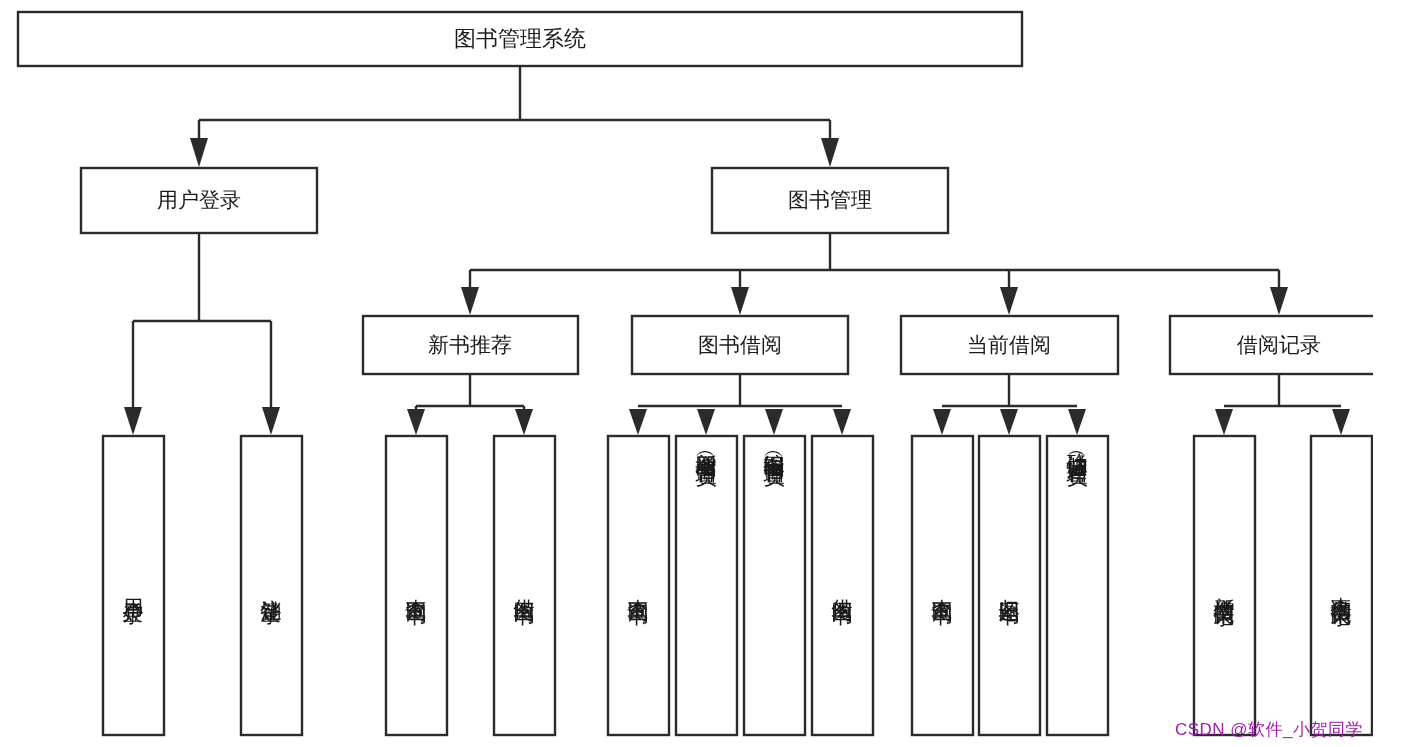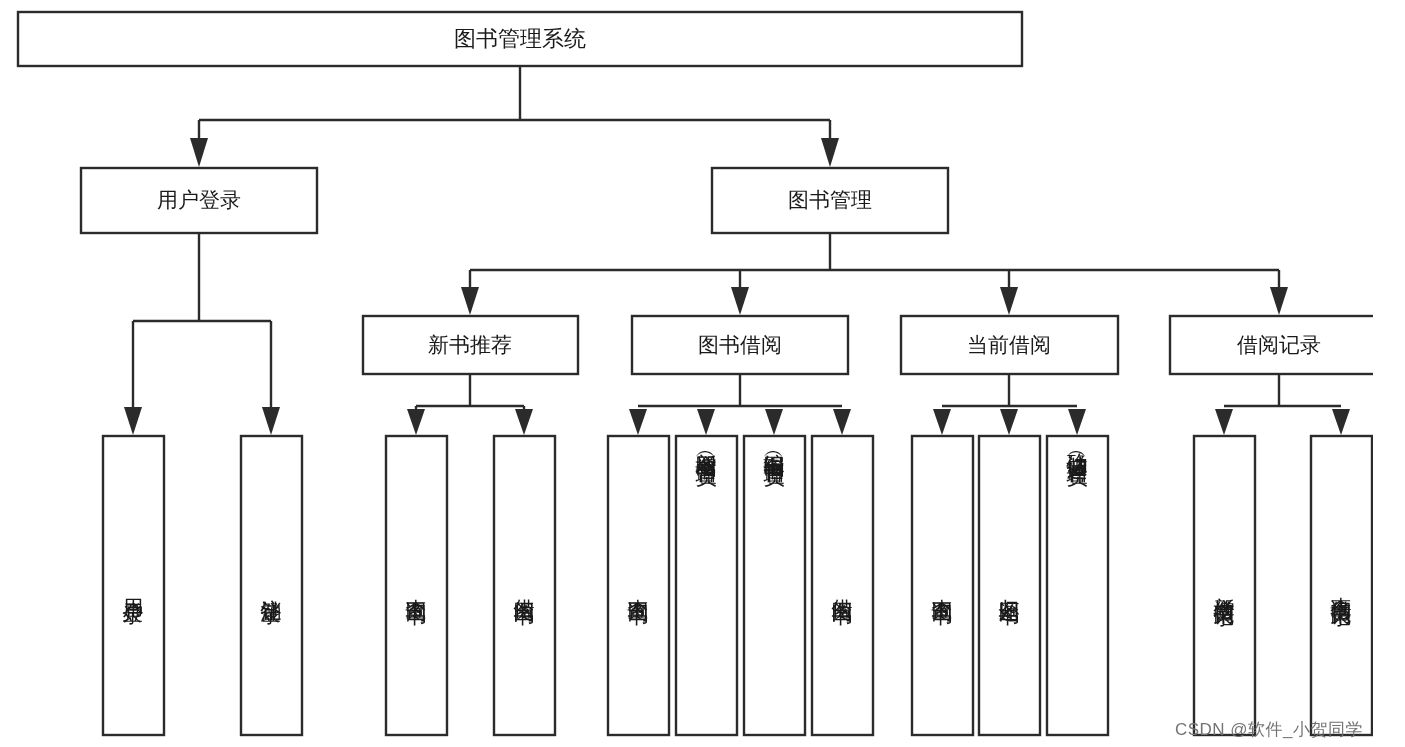--- a/index.html
+++ b/index.html
@@ -69,21 +69,21 @@
     letter-spacing: 2px;
     text-align: center;
     white-space: nowrap;
   }
   .watermark {
     position: absolute;
     right: 10px;
     bottom: 6px;
     font-family: "Liberation Sans", "DejaVu Sans", sans-serif;
     font-size: 17px;
-    color: #737373;
+    color: #a21caf;
     letter-spacing: 0.5px;
     white-space: nowrap;
     user-select: none;
   }
 </style>
 </head>
 <body>
 
 <div id="diagram-root">
 

